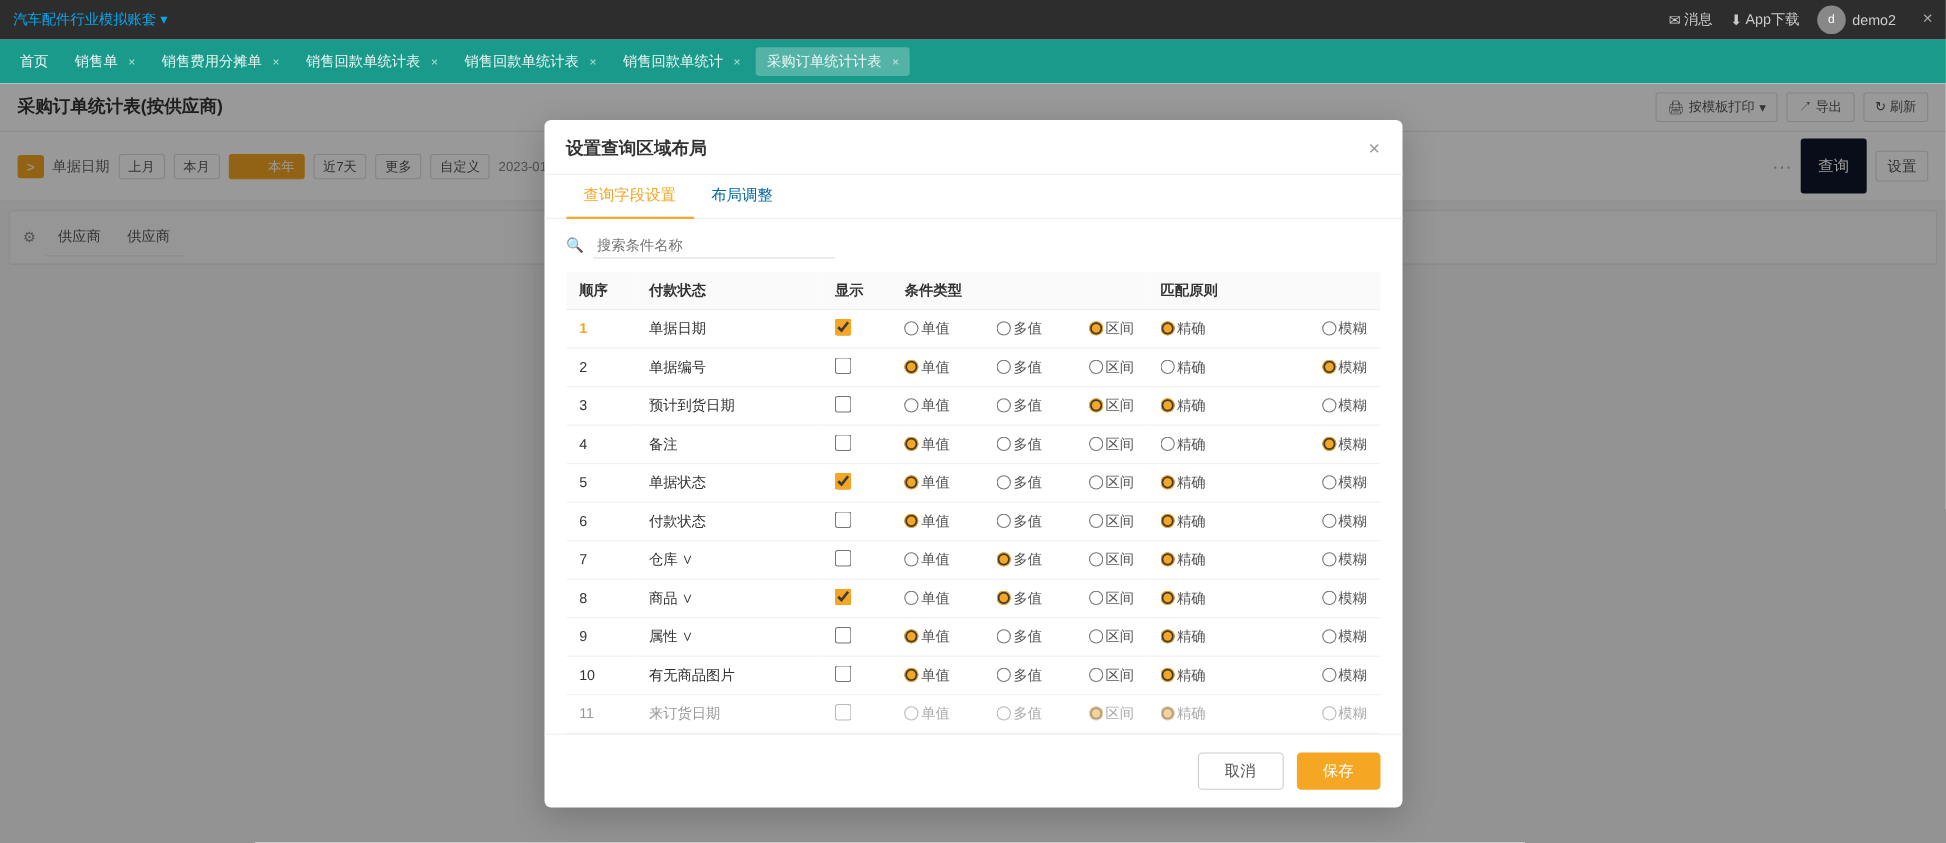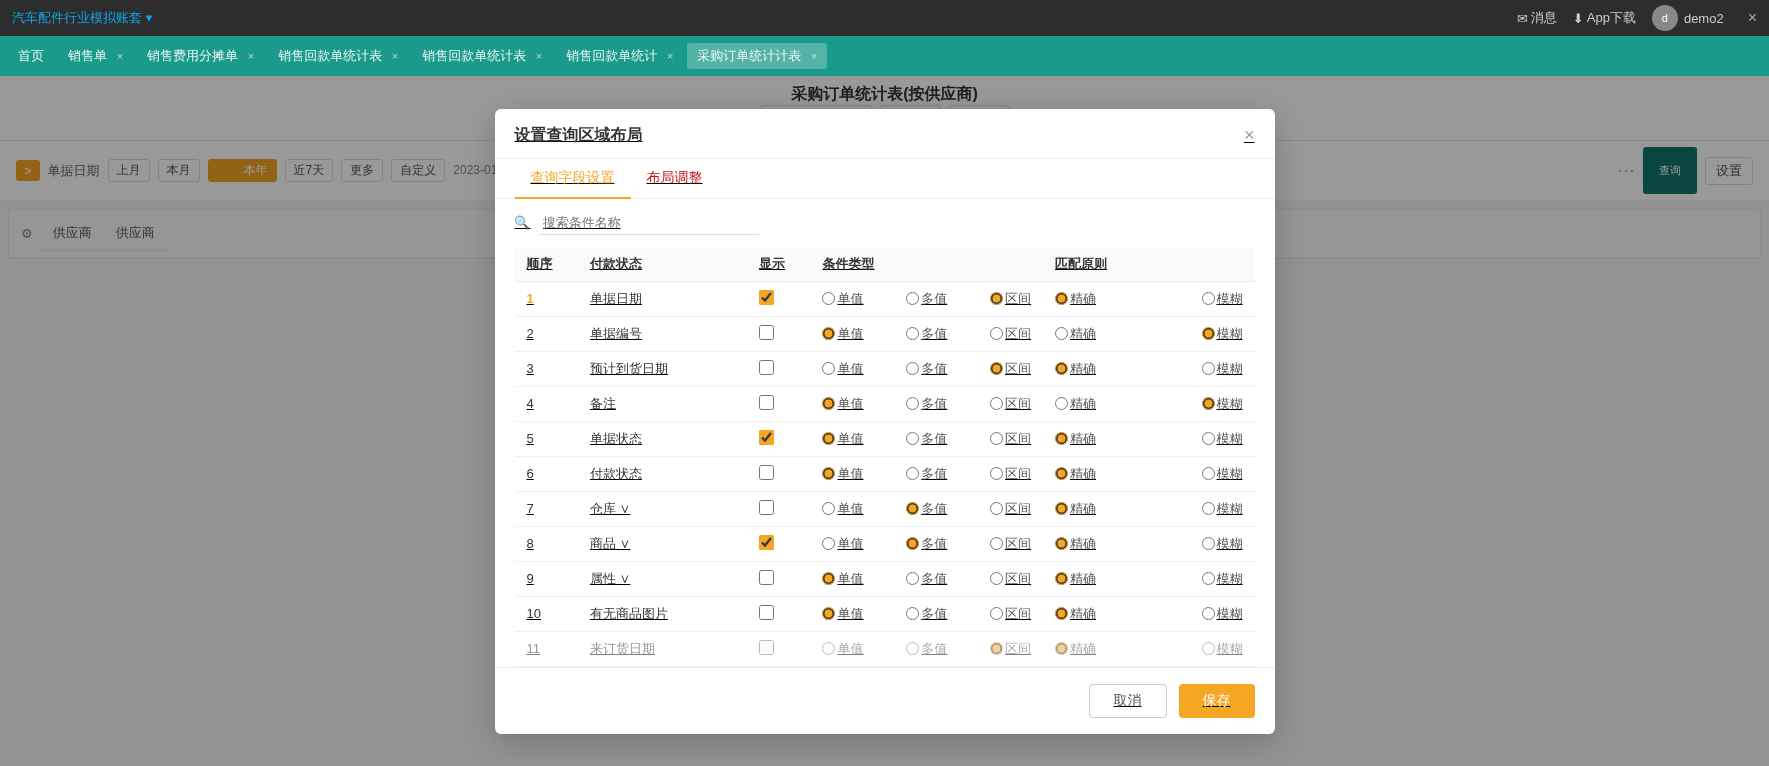--- a/index.html
+++ b/index.html
@@ -58,21 +58,20 @@
     }
 
     
     .page-header {
       background: white;
       padding: 8px 16px;
       display: flex;
       align-items: center;
       justify-content: space-between;
       border-bottom: 1px solid #e8e8e8;
-      flex-direction: column;
     }
     .page-title { font-size: 16px; font-weight: bold; color: #333; }
     .page-actions { display: flex; gap: 8px; align-items: center; }
     .btn-template { background: white; border: 1px solid #ddd; padding: 4px 10px; border-radius: 3px; cursor: pointer; font-size: 12px; color: #555; display: flex; align-items: center; gap: 4px; }
     .btn-export { background: white; border: 1px solid #ddd; padding: 4px 10px; border-radius: 3px; cursor: pointer; font-size: 12px; color: #555; }
     .btn-refresh { background: white; border: 1px solid #ddd; padding: 4px 10px; border-radius: 3px; cursor: pointer; font-size: 12px; color: #555; }
 
     
     .filter-bar {
       background: white;
@@ -80,21 +79,21 @@
       display: flex;
       align-items: center;
       gap: 8px;
       border-bottom: 1px solid #eee;
     }
     .filter-toggle { background: #f5a623; color: white; border: none; padding: 3px 8px; border-radius: 3px; cursor: pointer; font-size: 13px; }
     .date-label { font-size: 13px; color: #666; }
     .date-btn { padding: 2px 8px; border: 1px solid #ddd; border-radius: 3px; cursor: pointer; font-size: 12px; background: white; color: #555; }
     .date-btn.active { background: #f5a623; color: white; border-color: #f5a623; padding-left: 35px; }
     .date-range { font-size: 12px; color: #888; }
-    .btn-query { background: #0f766e; color: white; border: none; padding: 16px 16px; border-radius: 3px; cursor: pointer; font-size: 11px; margin-left: auto; }
+    .btn-query { background: #0f172a; color: white; border: none; padding: 16px 16px; border-radius: 3px; cursor: pointer; font-size: 14px; margin-left: auto; }
     .btn-set { background: white; border: 1px solid #ddd; padding: 4px 10px; border-radius: 3px; cursor: pointer; font-size: 13px; color: #555; }
 
     
     .table-area {
       background: white;
       margin: 8px;
       border: 1px solid #e8e8e8;
       border-radius: 3px;
       overflow: hidden;
     }
@@ -110,21 +109,20 @@
 
     
     .overlay {
       position: absolute;
       top: 0; left: 0; right: 0; bottom: 0;
       background: rgba(0,0,0,0.4);
       display: flex;
       align-items: center;
       justify-content: center;
       z-index: 100;
-      text-decoration: underline;
     }
 
     
     .modal {
       background: white;
       border-radius: 6px;
       width: 780px;
       max-height: 640px;
       box-shadow: 0 8px 32px rgba(0,0,0,0.2);
       display: flex;
@@ -144,21 +142,21 @@
     .modal-tabs {
       display: flex;
       gap: 0;
       padding: 0 20px;
       border-bottom: 1px solid #eee;
     }
     .modal-tab {
       padding: 10px 16px;
       cursor: pointer;
       font-size: 14px;
-      color: #b91c1c;
+      color: #0369a1;
       border-bottom: 2px solid transparent;
       margin-bottom: -1px;
     }
     .modal-tab.active {
       color: #f5a623;
       border-bottom-color: #f5a623;
     }
 
     
     .modal-search {

